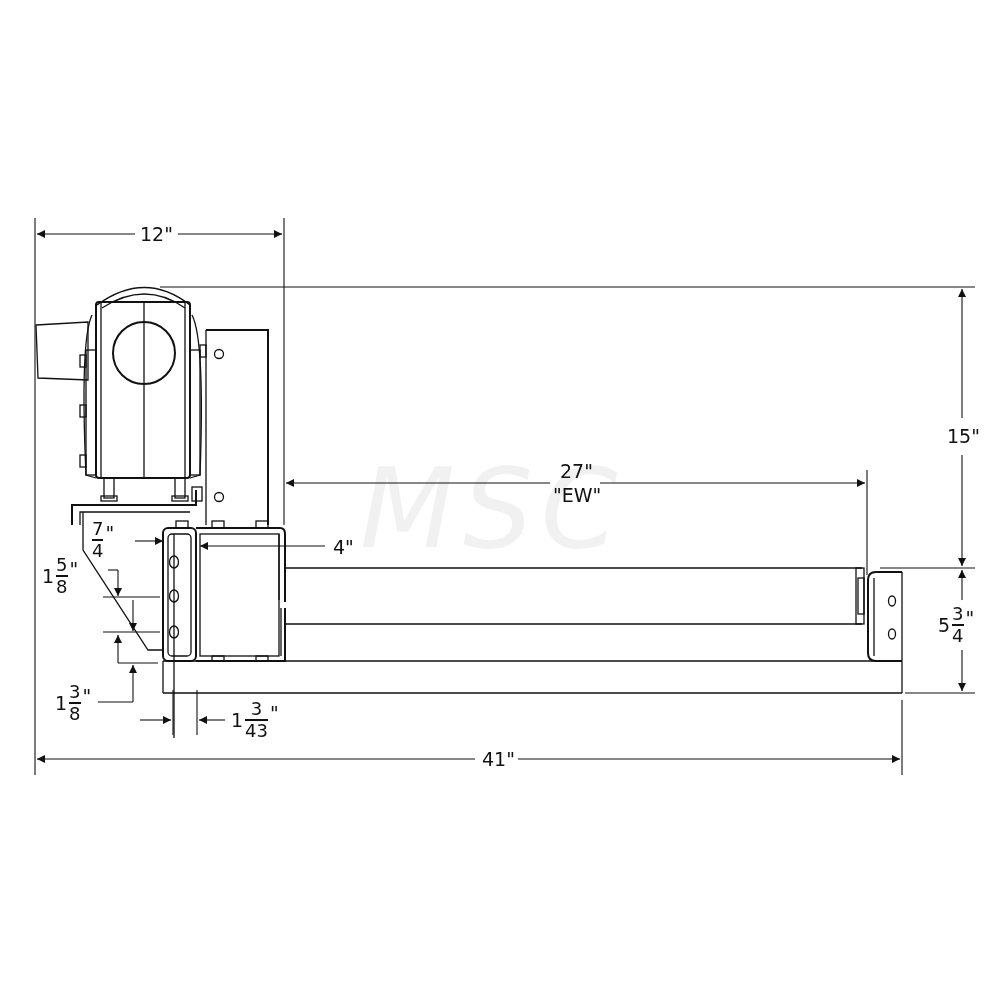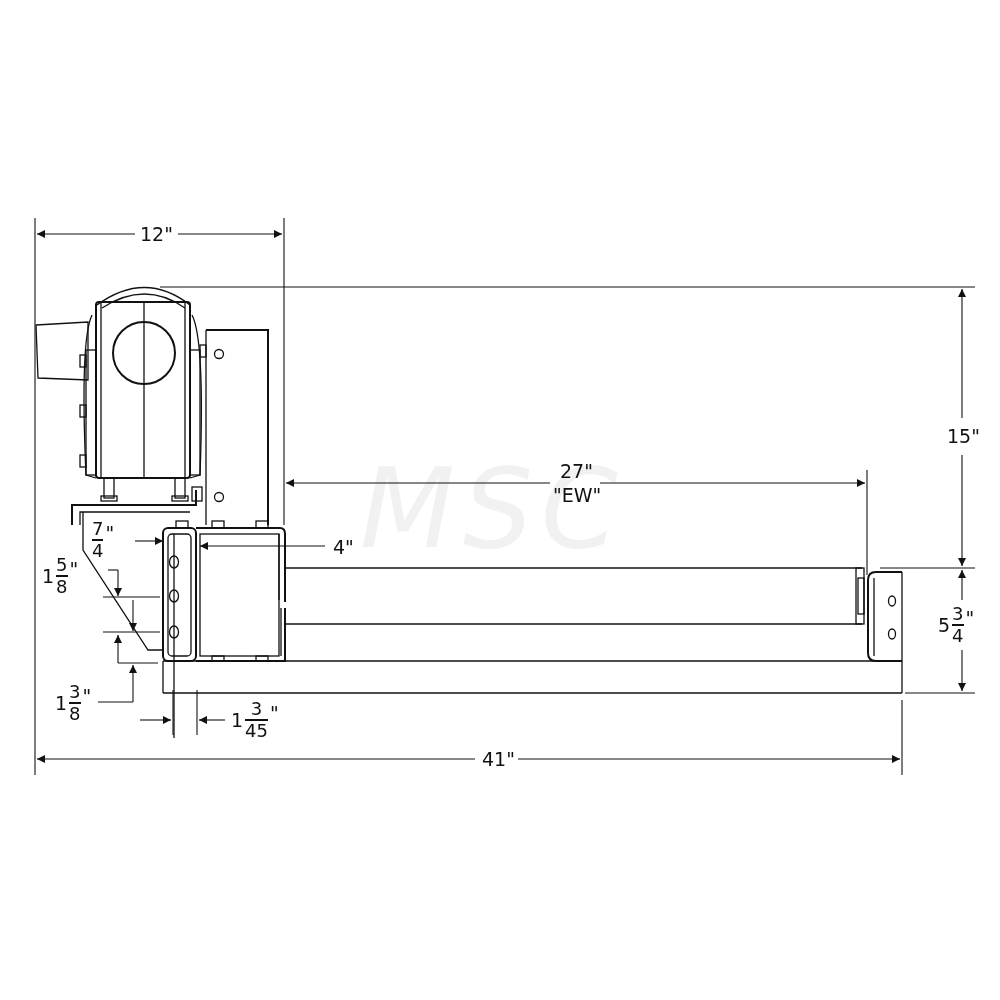--- a/index.html
+++ b/index.html
@@ -189,16 +189,16 @@
       <span>8</span>
     </span>
   <span class="in">"</span>
 </div>
 
 <div class="frac" style="left:231px;top:700px;">
   <span class="whole">1</span>
   <span class="fr">
       <span>3</span>
       <span class="bar"></span>
-      <span>45</span>
+      <span>43</span>
     </span>
   <span class="in">"</span>
 </div>
 
 </body></html>

